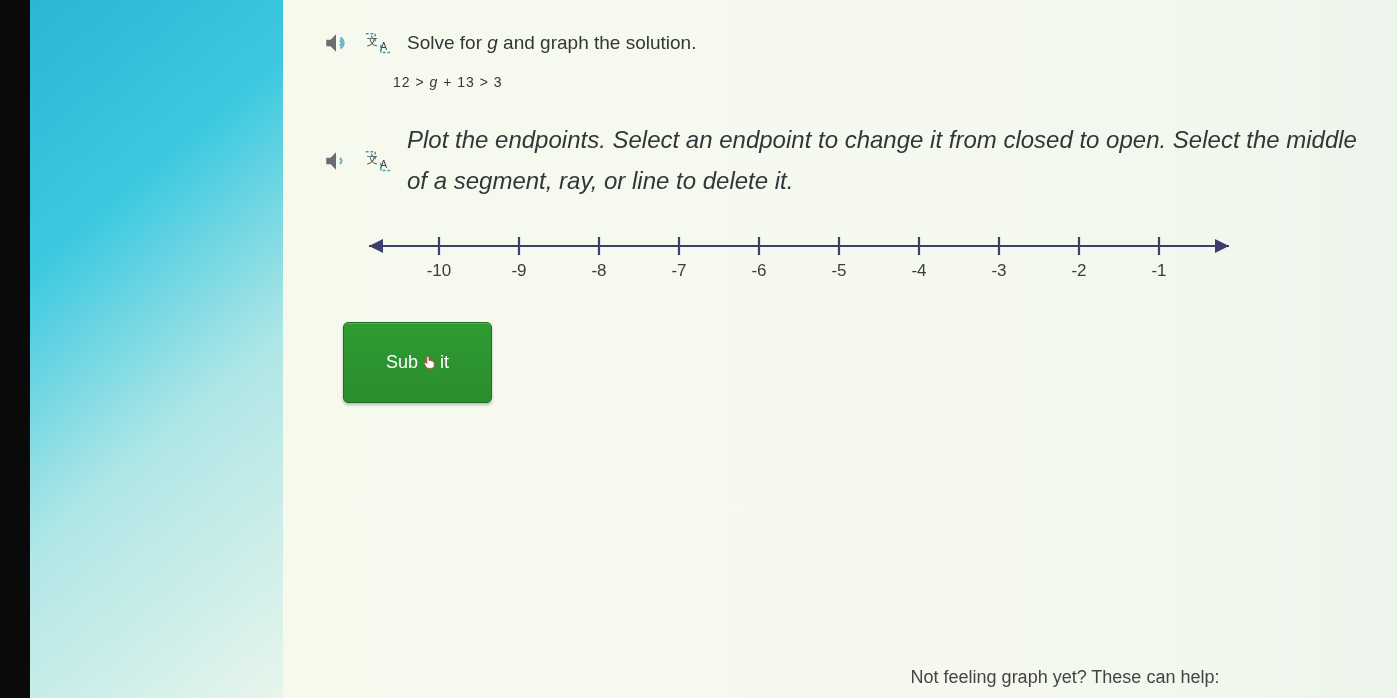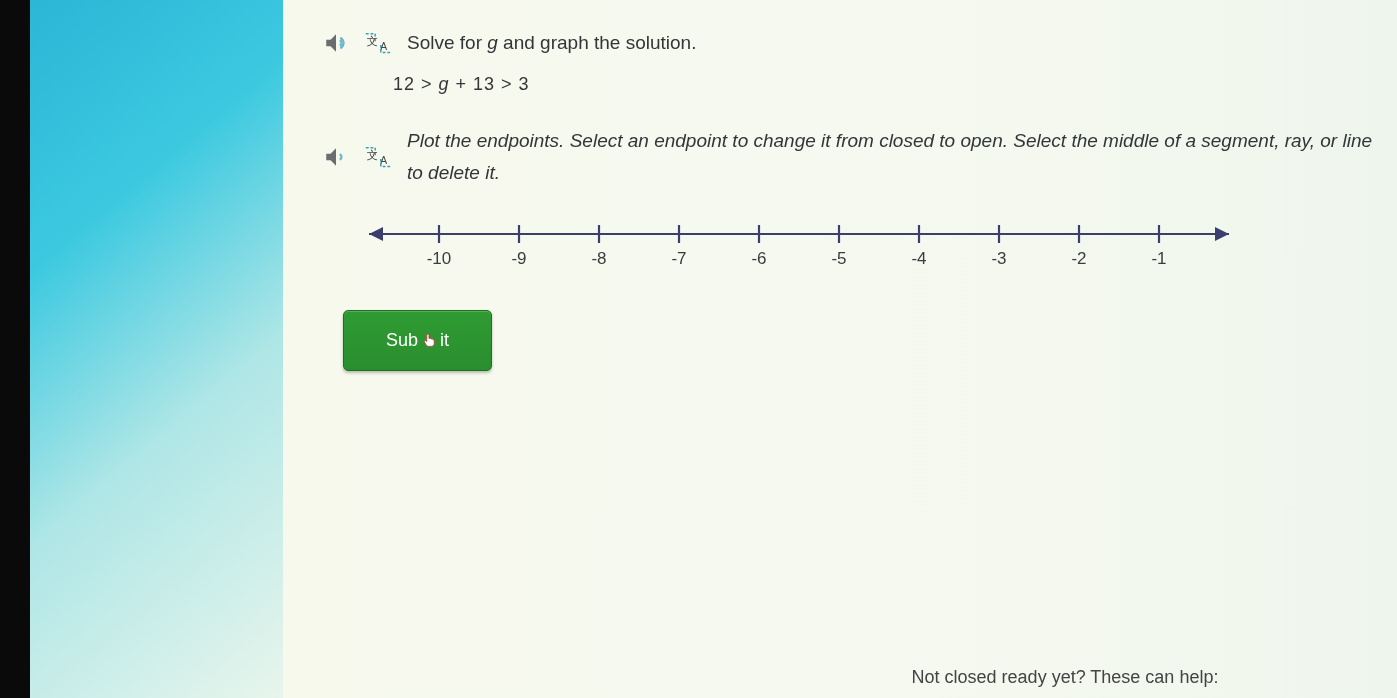--- a/index.html
+++ b/index.html
@@ -27,32 +27,32 @@
   .speaker-icon svg { width: 26px; height: 26px; }
   .translate-icon {
     width: 30px; height: 26px;
     color: #38a0b8;
     position: relative;
     display: inline-flex; align-items: center; justify-content: center;
   }
   .translate-icon svg { width: 30px; height: 26px; }
   .q-text { font-size: 19px; color: #333638; font-weight: 400; }
   .q-text .var { font-style: italic; }
-  .inequality { margin-left: 70px; font-size: 18px; color: #343638; margin-bottom: 30px; letter-spacing: 1px; }
+  .inequality { margin-left: 70px; font-size: 14px; color: #343638; margin-bottom: 30px; letter-spacing: 1px; }
   .inequality .var { font-style: italic; }
-  .instruction { font-size: 19px; color: #333638; font-style: italic; line-height: 1.7; margin-left: 0; padding-right: 10px; }
+  .instruction { font-size: 24px; color: #333638; font-style: italic; line-height: 1.7; margin-left: 0; padding-right: 10px; }
   .instruction-wrap { max-width: 1060px; }
   .numberline-wrap { margin: 22px 0 24px 36px; }
   .submit-btn {
     background: linear-gradient(#2f9b32, #2a8e2e);
     border: 1px solid #1f6f22;
     border-radius: 5px;
     color: #fff;
     font-size: 18px;
-    padding: 19px 42px;
+    padding: 29px 42px;
     margin-left: 20px;
     cursor: pointer;
     box-shadow: 0 2px 3px rgba(0,0,0,0.25), inset 0 1px 0 rgba(255,255,255,0.2);
     display: inline-flex; align-items: center; gap: 2px;
   }
   .cursor-hand { display:inline-block; width:18px; height:18px; }
   .cursor-hand svg { width:18px; height:18px; }
   .bottom-hints {
     position: absolute;
     bottom: 10px;
@@ -169,16 +169,16 @@
 
   <button class="submit-btn">
     <span>Sub</span>
       <span class="cursor-hand"><svg viewBox="0 0 24 24">
           <path fill="#fff" stroke="#b83d3d" stroke-width="1.2" d="M9 11V5.5a1.5 1.5 0 013 0V10l1-.3a1.3 1.3 0 012 1l.8-.2a1.3 1.3 0 011.7 1.2l.5.1a1.3 1.3 0 011 1.5v3.2c0 2.2-1.8 4-4 4h-3.5c-1.4 0-2.7-.7-3.4-1.9L6 14.8c-.6-1 .2-2.2 1.3-2.2.5 0 1 .3 1.3.7L9 14z"></path>
         </svg></span>
       <span>it</span>
   </button>
 
   <div class="bottom-hints">
-    <div class="not-ready">Not closed ready yet? These can help:</div>
+    <div class="not-ready">Not feeling graph yet? These can help:</div>
   </div>
 
 </div>
 
 </body></html>

